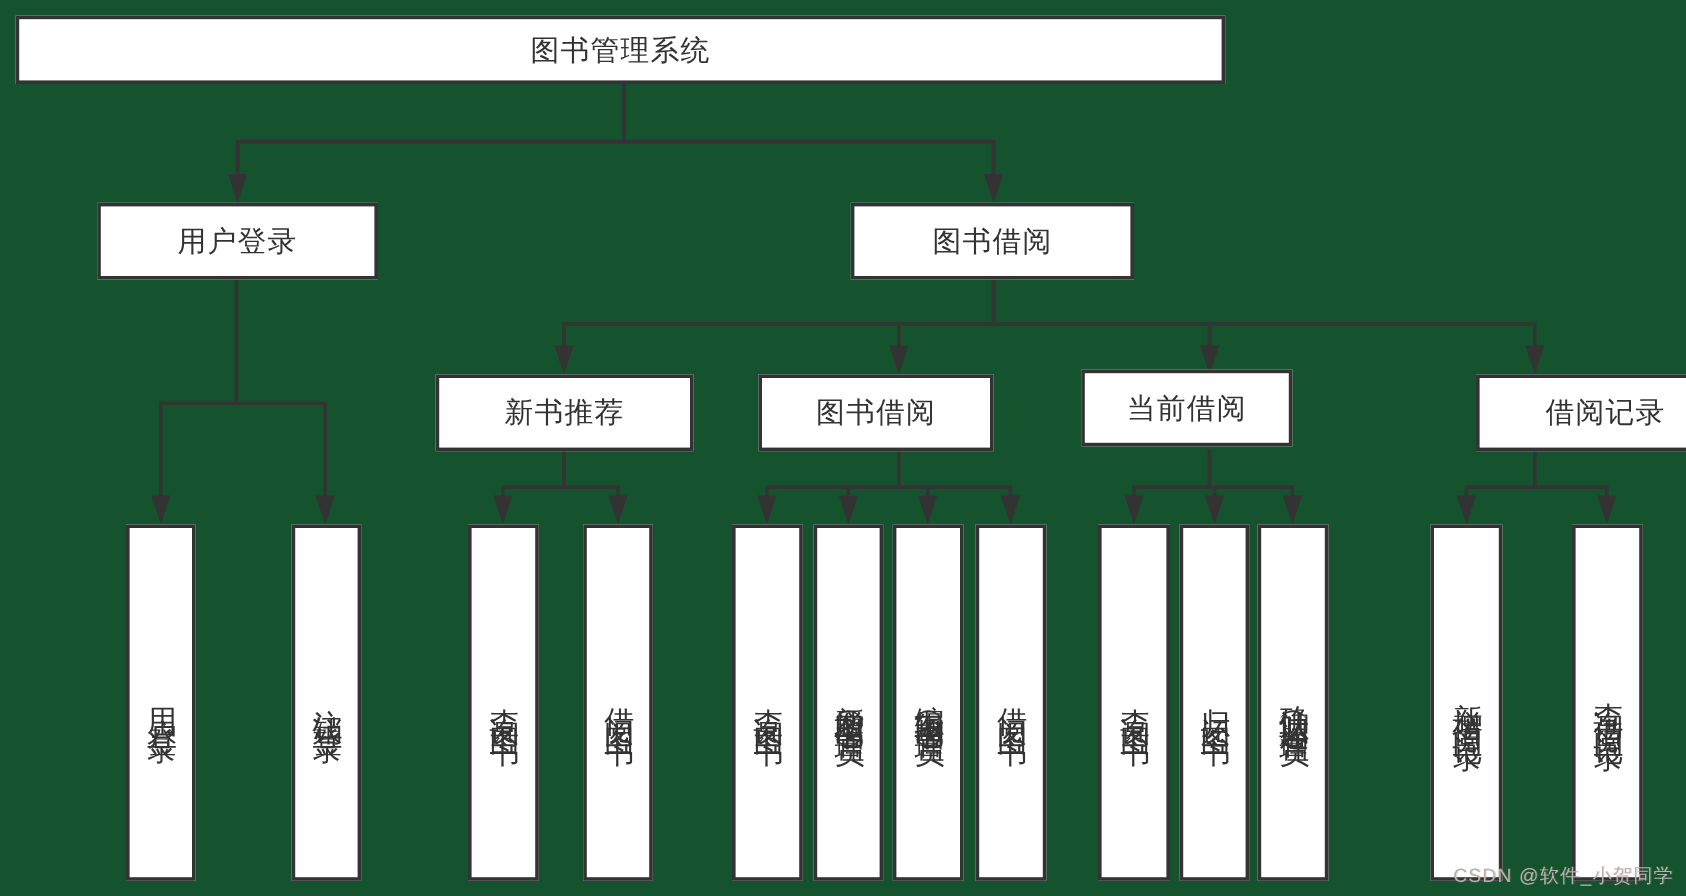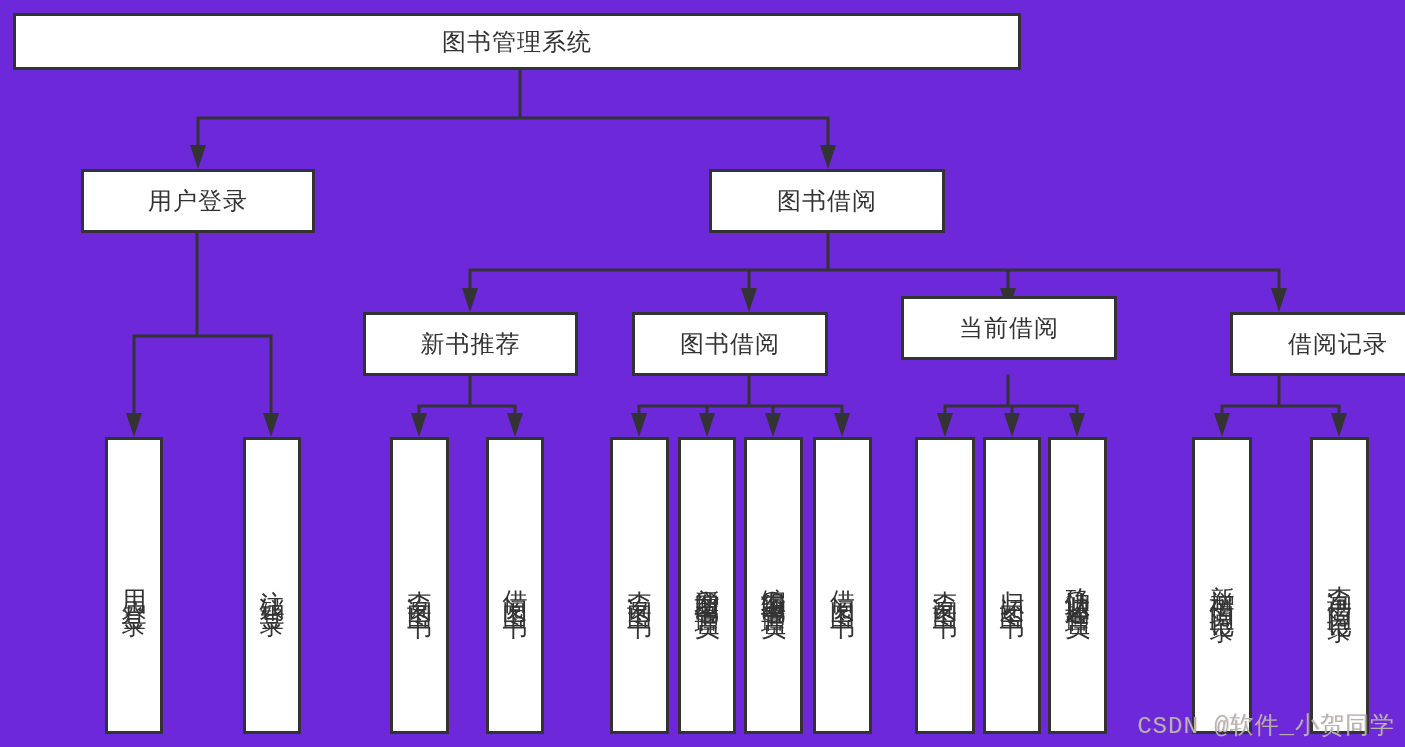--- a/index.html
+++ b/index.html
@@ -4,21 +4,21 @@
 <style>
   html, body {
     margin: 0;
     padding: 0;
     background: #ffffff;
   }
   #canvas {
     position: relative;
     width: 1405px;
     height: 747px;
-    background: #6d28d9;
+    background: #14532d;
     font-family: "Liberation Sans", "DejaVu Sans", sans-serif;
     color: #333333;
     overflow: hidden;
   }
   #connectors {
     position: absolute;
     left: 0;
     top: 0;
     width: 1405px;
     height: 747px;
@@ -43,26 +43,25 @@
     font-size: 25px;
     line-height: 1;
   }
   .ls4 { letter-spacing: 8px; }
   .ls6 { letter-spacing: 7px; }
   .ls9 { letter-spacing: 4px; }
   .watermark {
     position: absolute;
     right: 10px;
     bottom: 6px;
-    font-size: 24px;
+    font-size: 16px;
     color: #b5b2b0;
     letter-spacing: 1px;
     white-space: nowrap;
     text-shadow: 1px 0 0 rgba(200,120,120,0.25);
-    font-family: Liberation Mono, monospace;
   }
 </style>
 </head>
 <body>
 
 <div id="canvas">
 
   <svg id="connectors" viewBox="0 0 1405 747" xmlns="http://www.w3.org/2000/svg">
     <g stroke="#333333" stroke-width="3" fill="none" stroke-linecap="square">
 
@@ -113,21 +112,21 @@
   <div class="box hbox" style="left:709px; top:169px; width:236px; height:64px;">
     <span>图书借阅</span>
   </div>
 
   <div class="box hbox" style="left:363px; top:312px; width:215px; height:64px;">
     <span>新书推荐</span>
   </div>
   <div class="box hbox" style="left:632px; top:312px; width:196px; height:64px;">
     <span>图书借阅</span>
   </div>
-  <div class="box hbox" style="left:901px; top:296px; width:216px; height:64px;">
+  <div class="box hbox" style="left:901px; top:308px; width:176px; height:64px;">
     <span>当前借阅</span>
   </div>
   <div class="box hbox" style="left:1230px; top:312px; width:216px; height:64px;">
     <span>借阅记录</span>
   </div>
 
   <div class="box vbox" style="left:105px; top:437px; width:58px; height:297px;">
     <span class="vlabel ls4">用户登录</span>
   </div>
   <div class="box vbox" style="left:243px; top:437px; width:58px; height:297px;">

